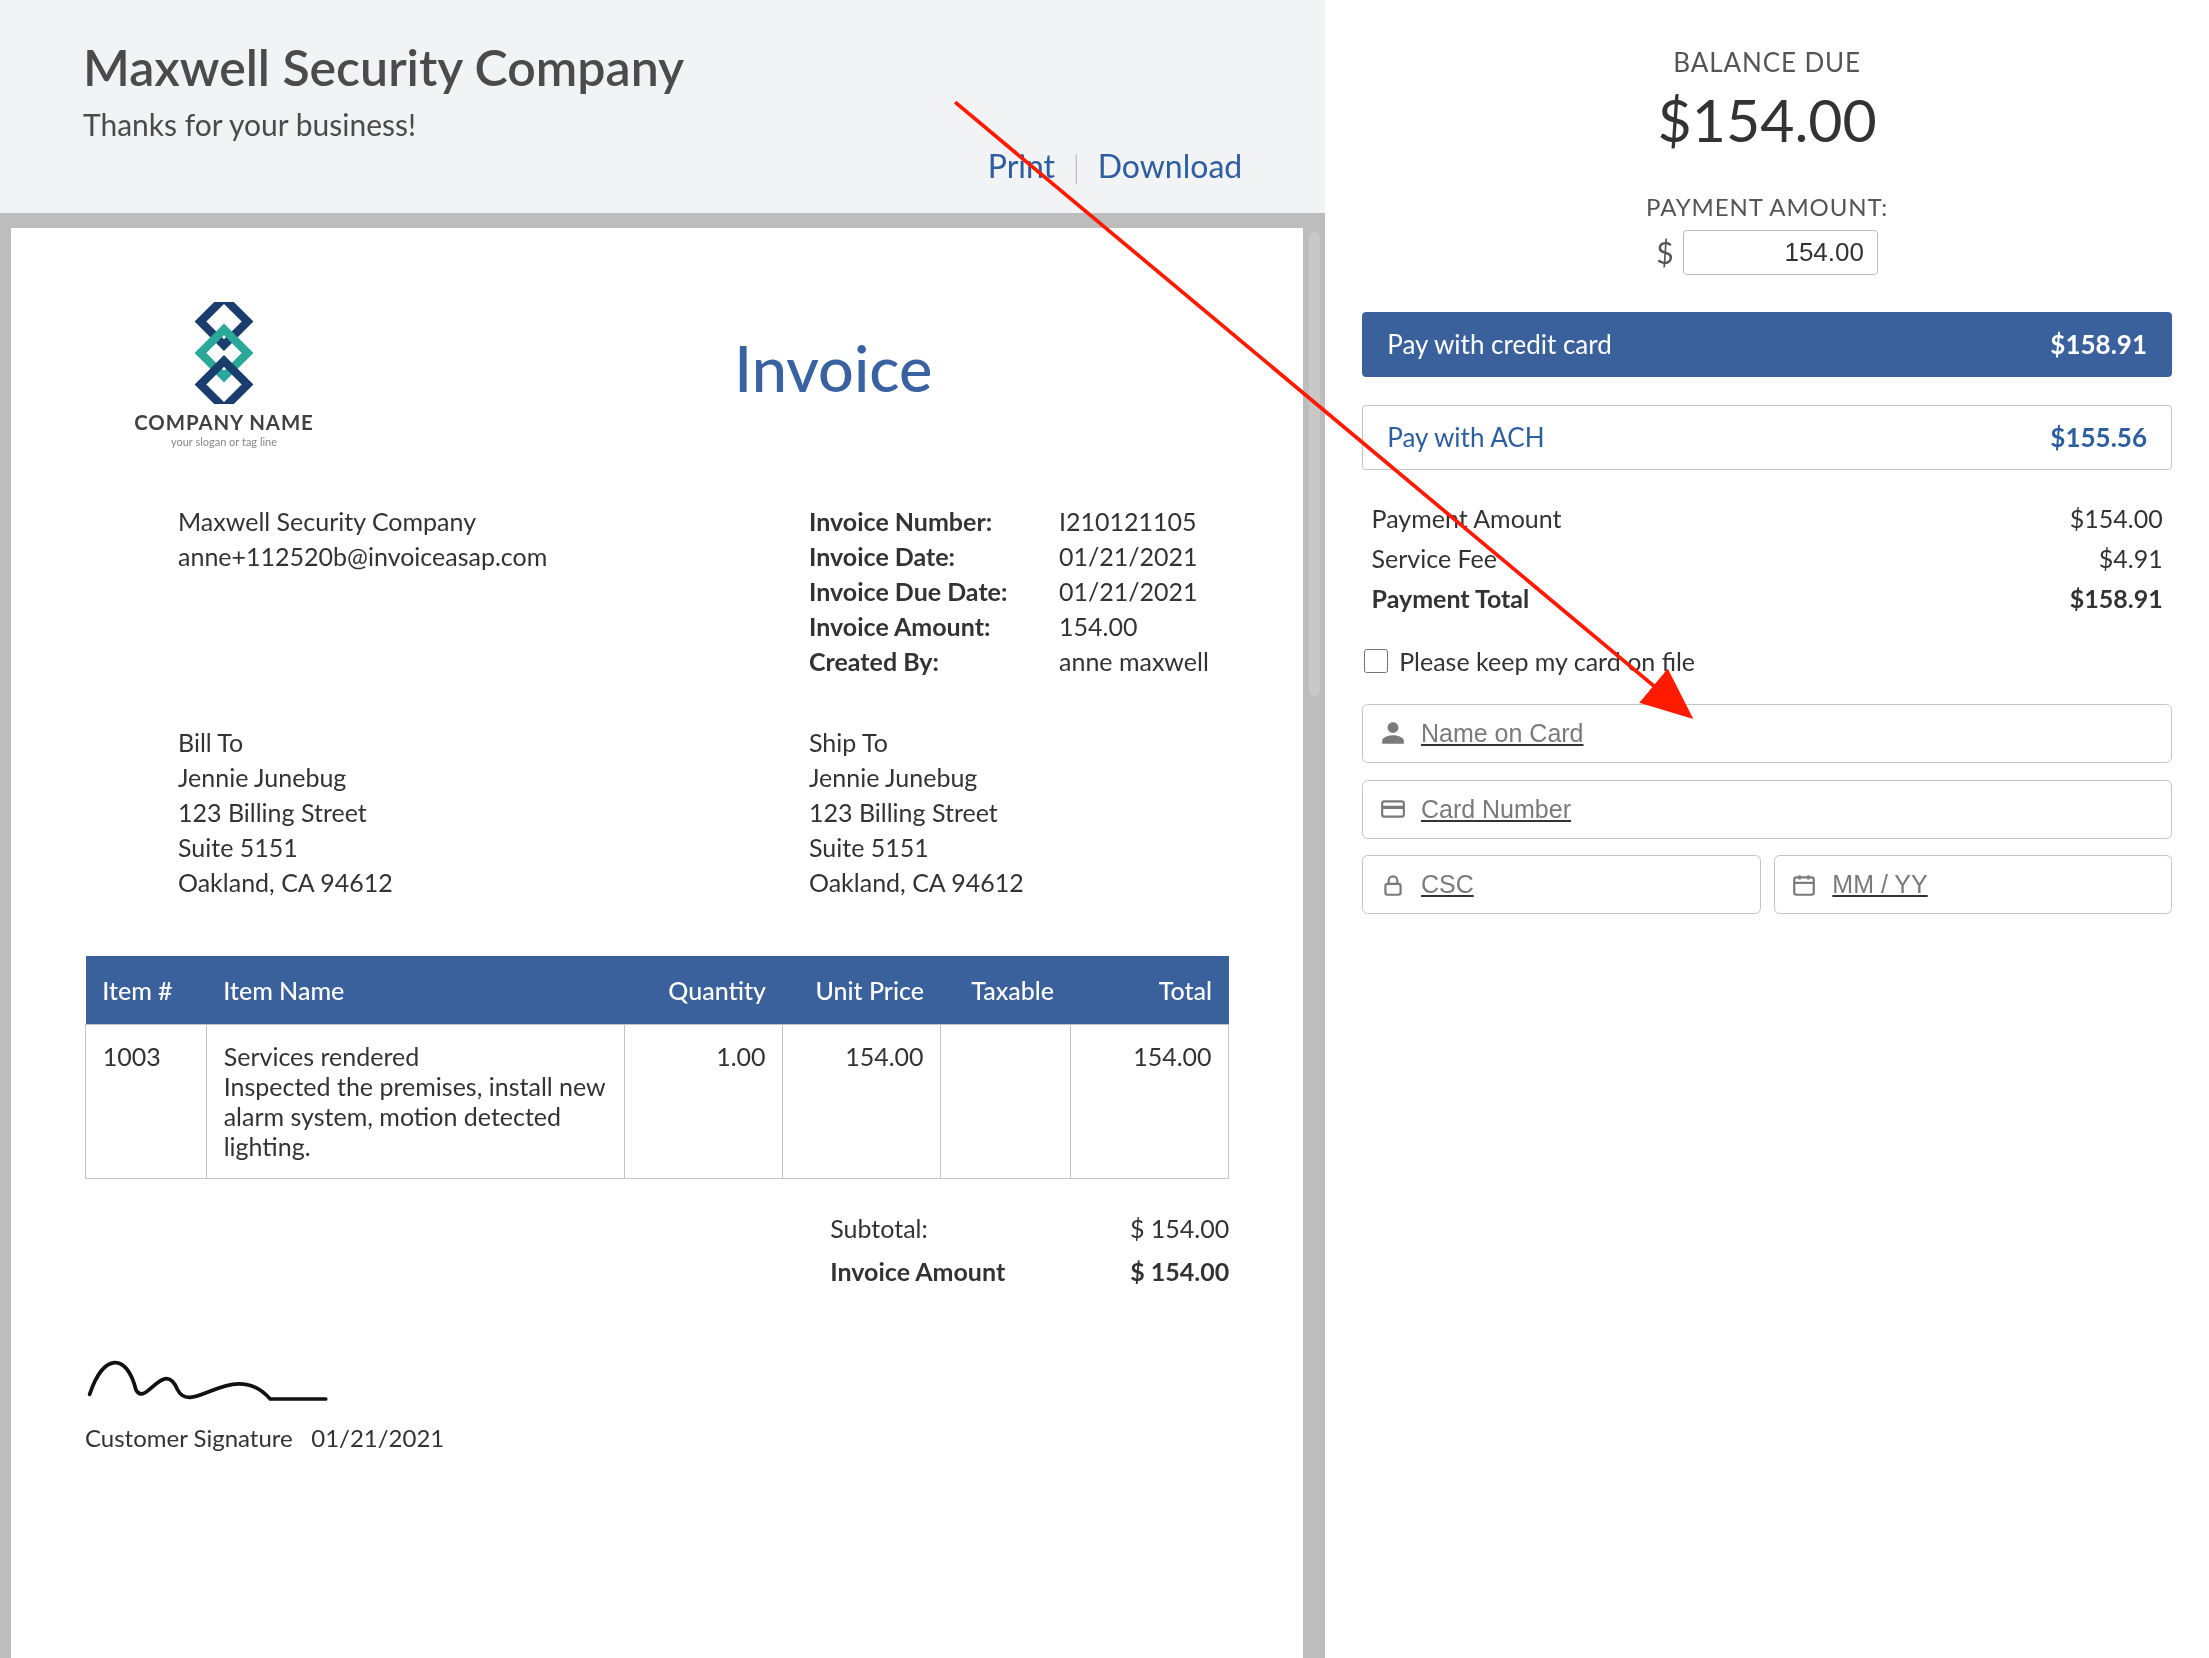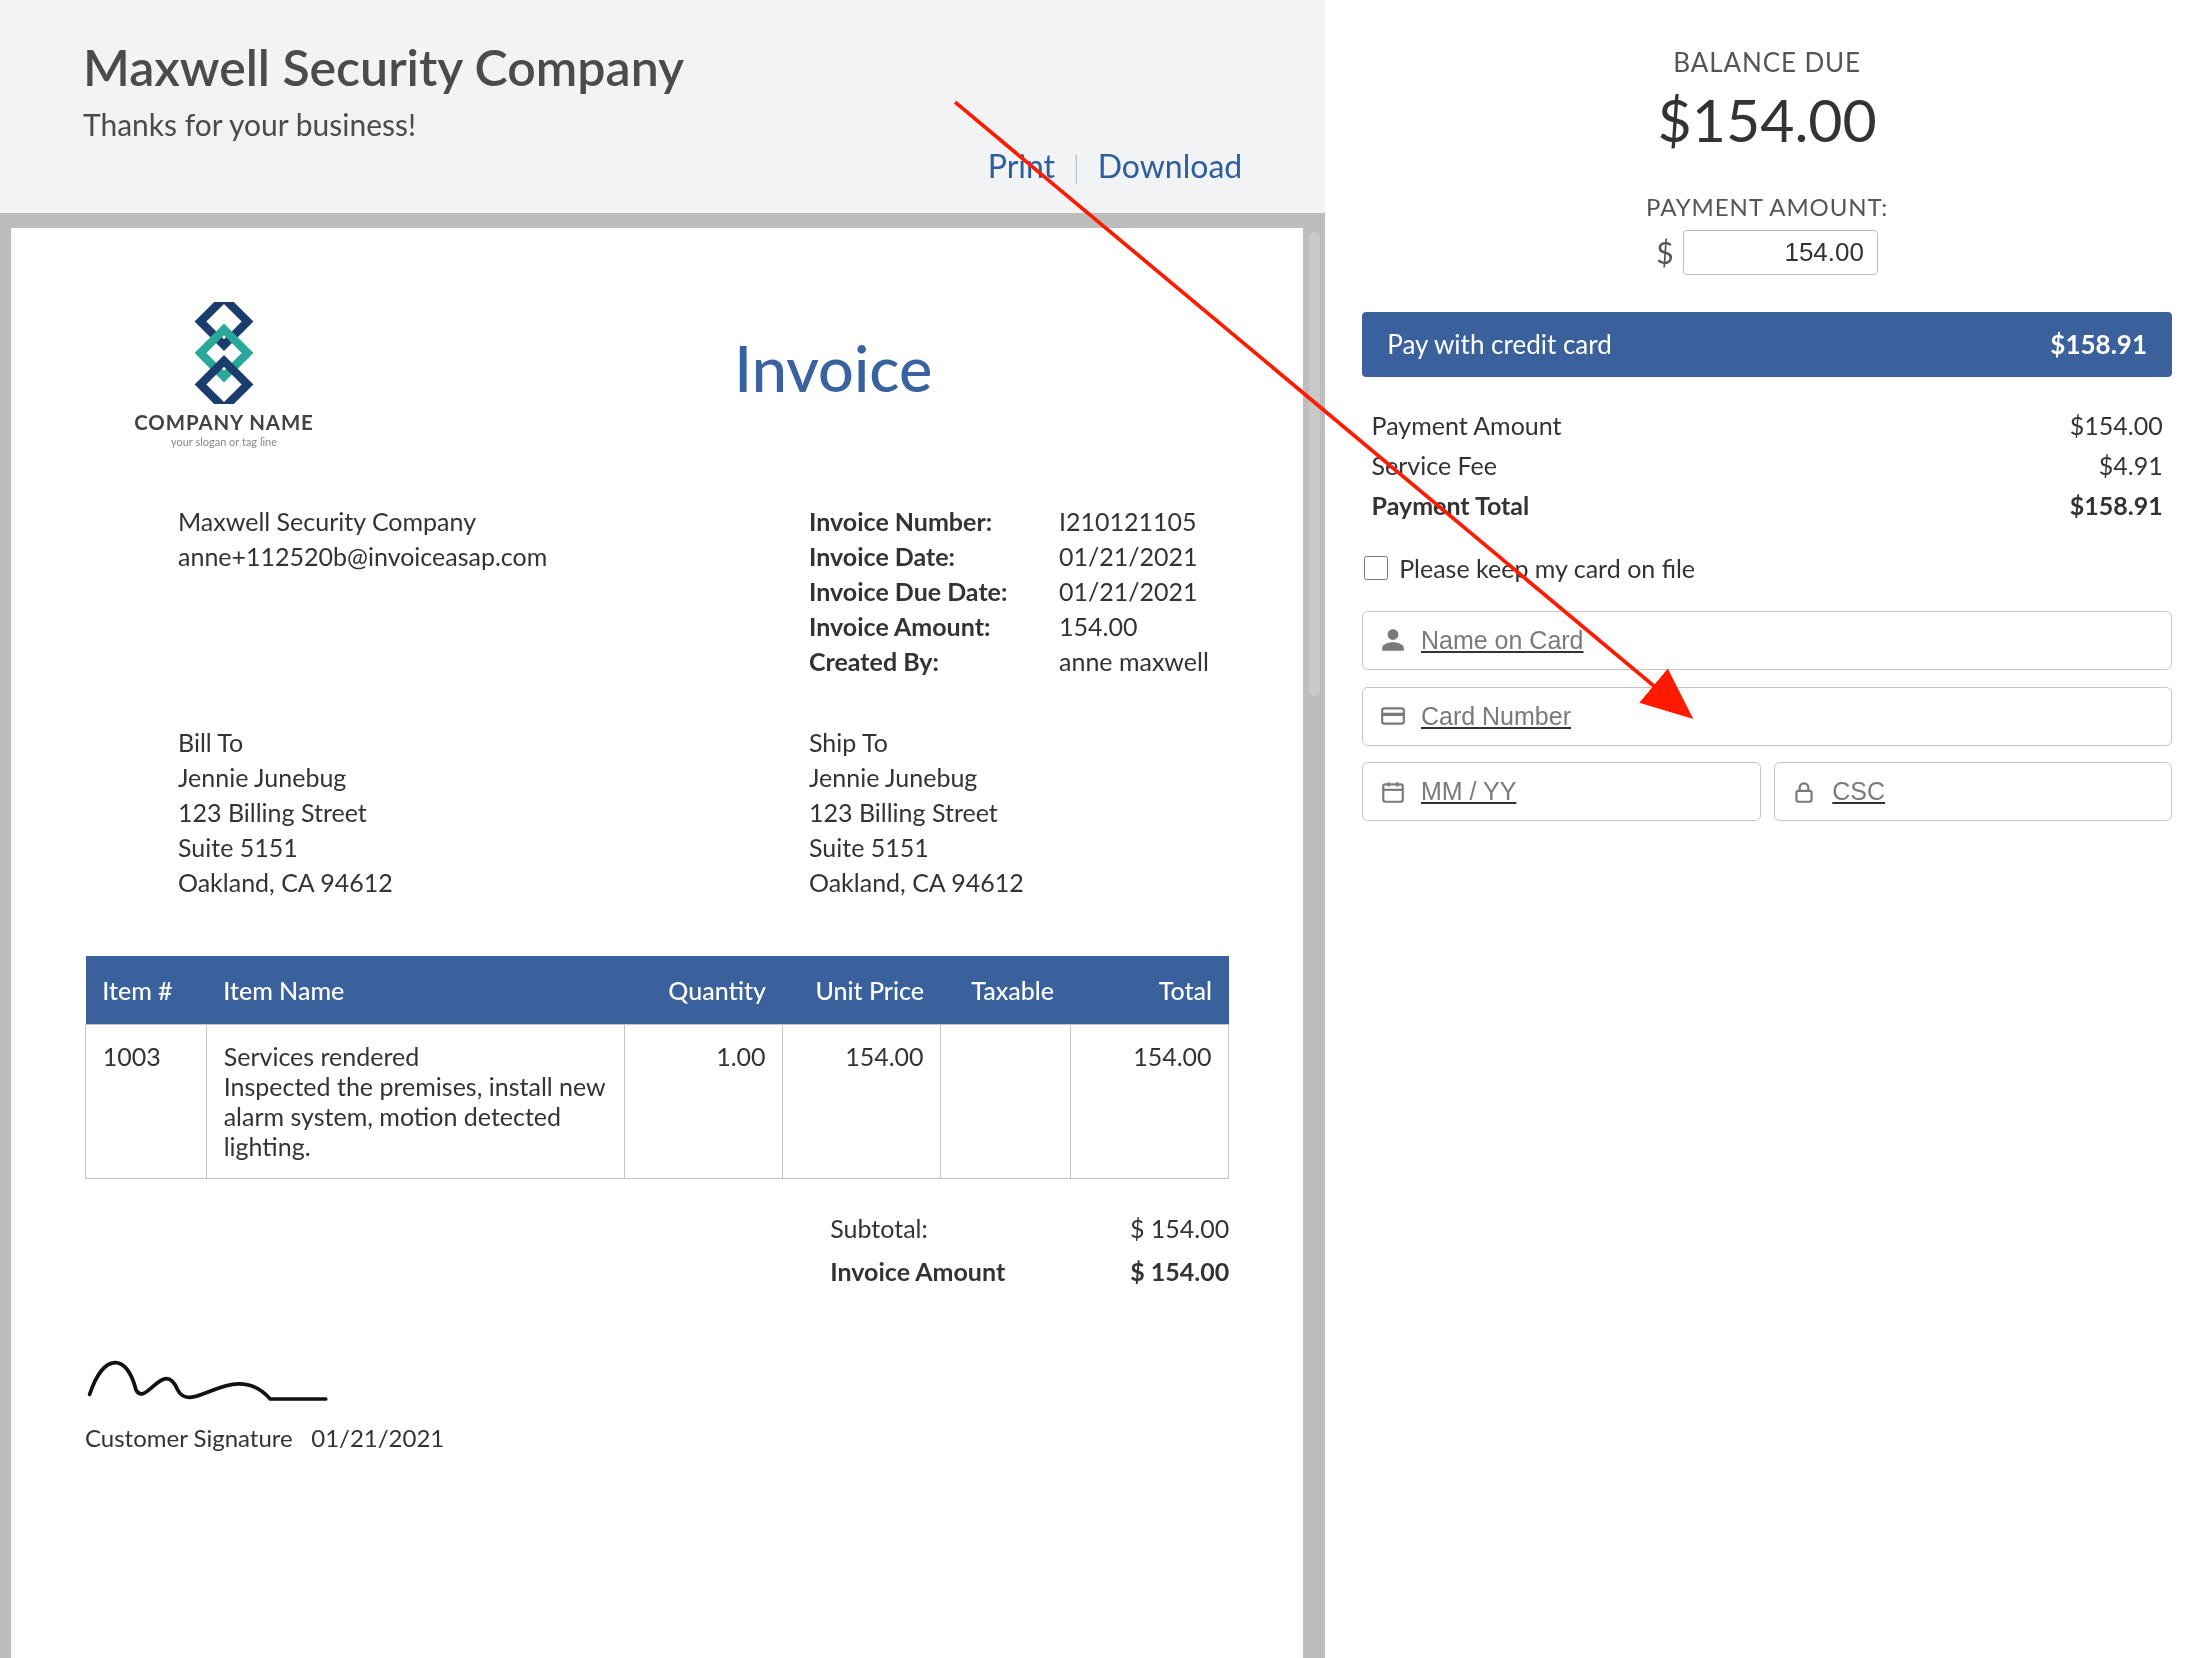--- a/index.html
+++ b/index.html
@@ -374,20 +374,24 @@
   <div class="pay-amount-label">PAYMENT AMOUNT:</div>
   <div class="pay-amount-row">
     <span class="dollar">$</span>
     <input type="text" value="154.00" style="">
   </div>
 
   <div class="pay-option selected">
     <span>Pay with credit card</span>
     <span class="amt">$158.91</span>
   </div>
+  <div class="pay-option">
+    <span>Pay with ACH</span>
+    <span class="amt">$155.56</span>
+  </div>
 
   <div class="fee-block">
     <div class="fee-row">
       <span>Payment Amount</span>
       <span>$154.00</span>
     </div>
     <div class="fee-row">
       <span>Service Fee</span>
       <span>$4.91</span>
     </div>
@@ -411,32 +415,32 @@
 
   <div class="field">
     <svg class="icon" viewBox="0 0 24 24">
         <rect x="2" y="5" width="20" height="14" rx="2" fill="none" stroke="currentColor" stroke-width="2"></rect>
         <rect x="2" y="9" width="20" height="3" fill="currentColor"></rect>
       </svg>
     <input type="text" placeholder="Card Number" style="">
   </div>
 
   <div class="field-row">
+    <div class="field">
+      <svg class="icon" viewBox="0 0 24 24">
+          <rect x="5" y="11" width="14" height="10" rx="2" fill="none" stroke="currentColor" stroke-width="2"></rect>
+          <path d="M8 11 V8 a4 4 0 0 1 8 0 v3" fill="none" stroke="currentColor" stroke-width="2"></path>
+        </svg>
+      <input type="text" placeholder="CSC" style="">
+    </div>
     <div class="field">
       <svg class="icon" viewBox="0 0 24 24">
           <rect x="3" y="5" width="18" height="16" rx="2" fill="none" stroke="currentColor" stroke-width="2"></rect>
           <line x1="3" y1="10" x2="21" y2="10" stroke="currentColor" stroke-width="2"></line>
           <line x1="8" y1="3" x2="8" y2="7" stroke="currentColor" stroke-width="2"></line>
           <line x1="16" y1="3" x2="16" y2="7" stroke="currentColor" stroke-width="2"></line>
         </svg>
       <input type="text" placeholder="MM / YY" style="">
     </div>
-    <div class="field">
-      <svg class="icon" viewBox="0 0 24 24">
-          <rect x="5" y="11" width="14" height="10" rx="2" fill="none" stroke="currentColor" stroke-width="2"></rect>
-          <path d="M8 11 V8 a4 4 0 0 1 8 0 v3" fill="none" stroke="currentColor" stroke-width="2"></path>
-        </svg>
-      <input type="text" placeholder="CSC" style="">
-    </div>
   </div>
 
 </div>
 
 
 </body></html>

